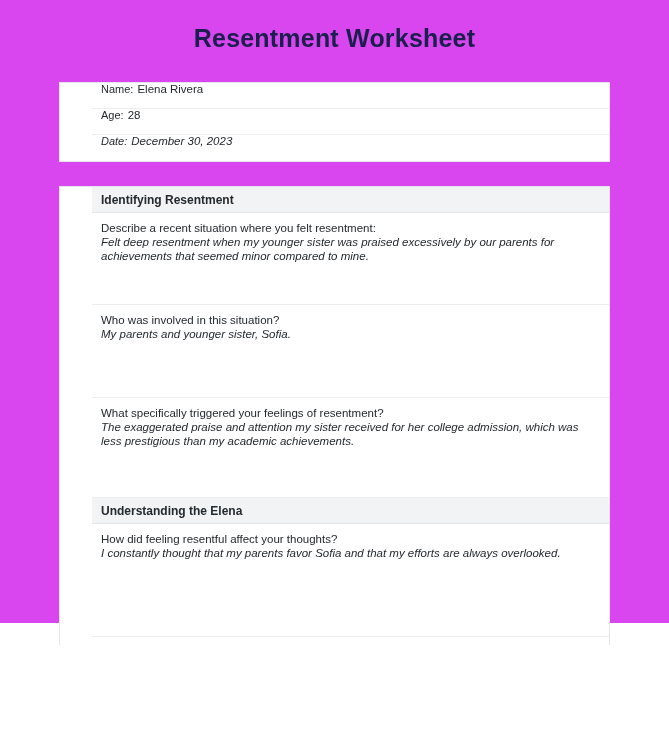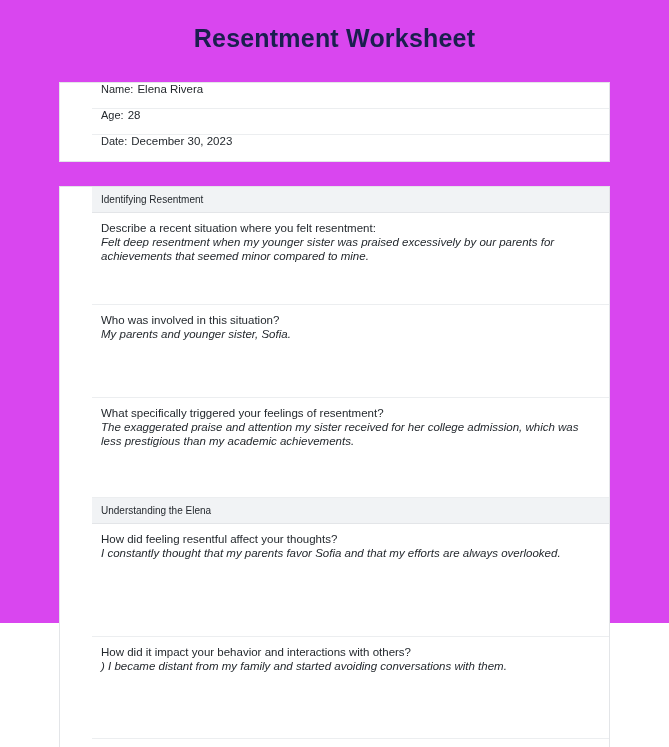--- a/index.html
+++ b/index.html
@@ -54,21 +54,21 @@
 
   
   .info-row {
     display: flex;
     align-items: baseline;
     height: 26px;
     padding: 0 9px;
     box-sizing: border-box;
     border-bottom: 1px solid #eceef0;
   }
-  .info-row:last-child { border-bottom: none; }
+  .info-row:last-child { border-bottom: none; font-style: italic; }
   .info-label {
     font-size: 11px;
     color: #24292e;
     white-space: nowrap;
   }
   .info-value {
     font-size: 11.5px;
     color: #24292e;
     margin-left: 4px;
     white-space: nowrap;
@@ -78,22 +78,22 @@
   .section-head {
     background: #f1f3f5;
     border-bottom: 1px solid #e3e5e8;
     height: 26px;
     display: flex;
     align-items: center;
     padding: 0 9px;
     box-sizing: border-box;
   }
   .section-head-title {
-    font-size: 10px;
-    font-weight: normal;
+    font-size: 12px;
+    font-weight: bold;
     color: #24292e;
   }
 
   
   .qa-row {
     border-bottom: 1px solid #eceef0;
     padding: 8px 9px 0 9px;
     box-sizing: border-box;
   }
   .qa-row.h92  { height: 92px; }
@@ -166,22 +166,18 @@
 
     <div class="section-head">
       <span class="section-head-title">Understanding the Elena</span>
     </div>
 
     <div class="qa-row h113">
       <p class="q-text">How did feeling resentful affect your thoughts?</p>
       <p class="a-text">I constantly thought that my parents favor Sofia and that my efforts are always overlooked.</p>
     </div>
 
-    <div class="qa-row h102">
-      <p class="q-text">How did it impact your behavior and interactions with others?</p>
-      <p class="a-text">) I became distant from my family and started avoiding conversations with them.</p>
-    </div>
 
     <div class="qa-row h8"></div>
 
   </div>
 
 </div>
 
 </body></html>

